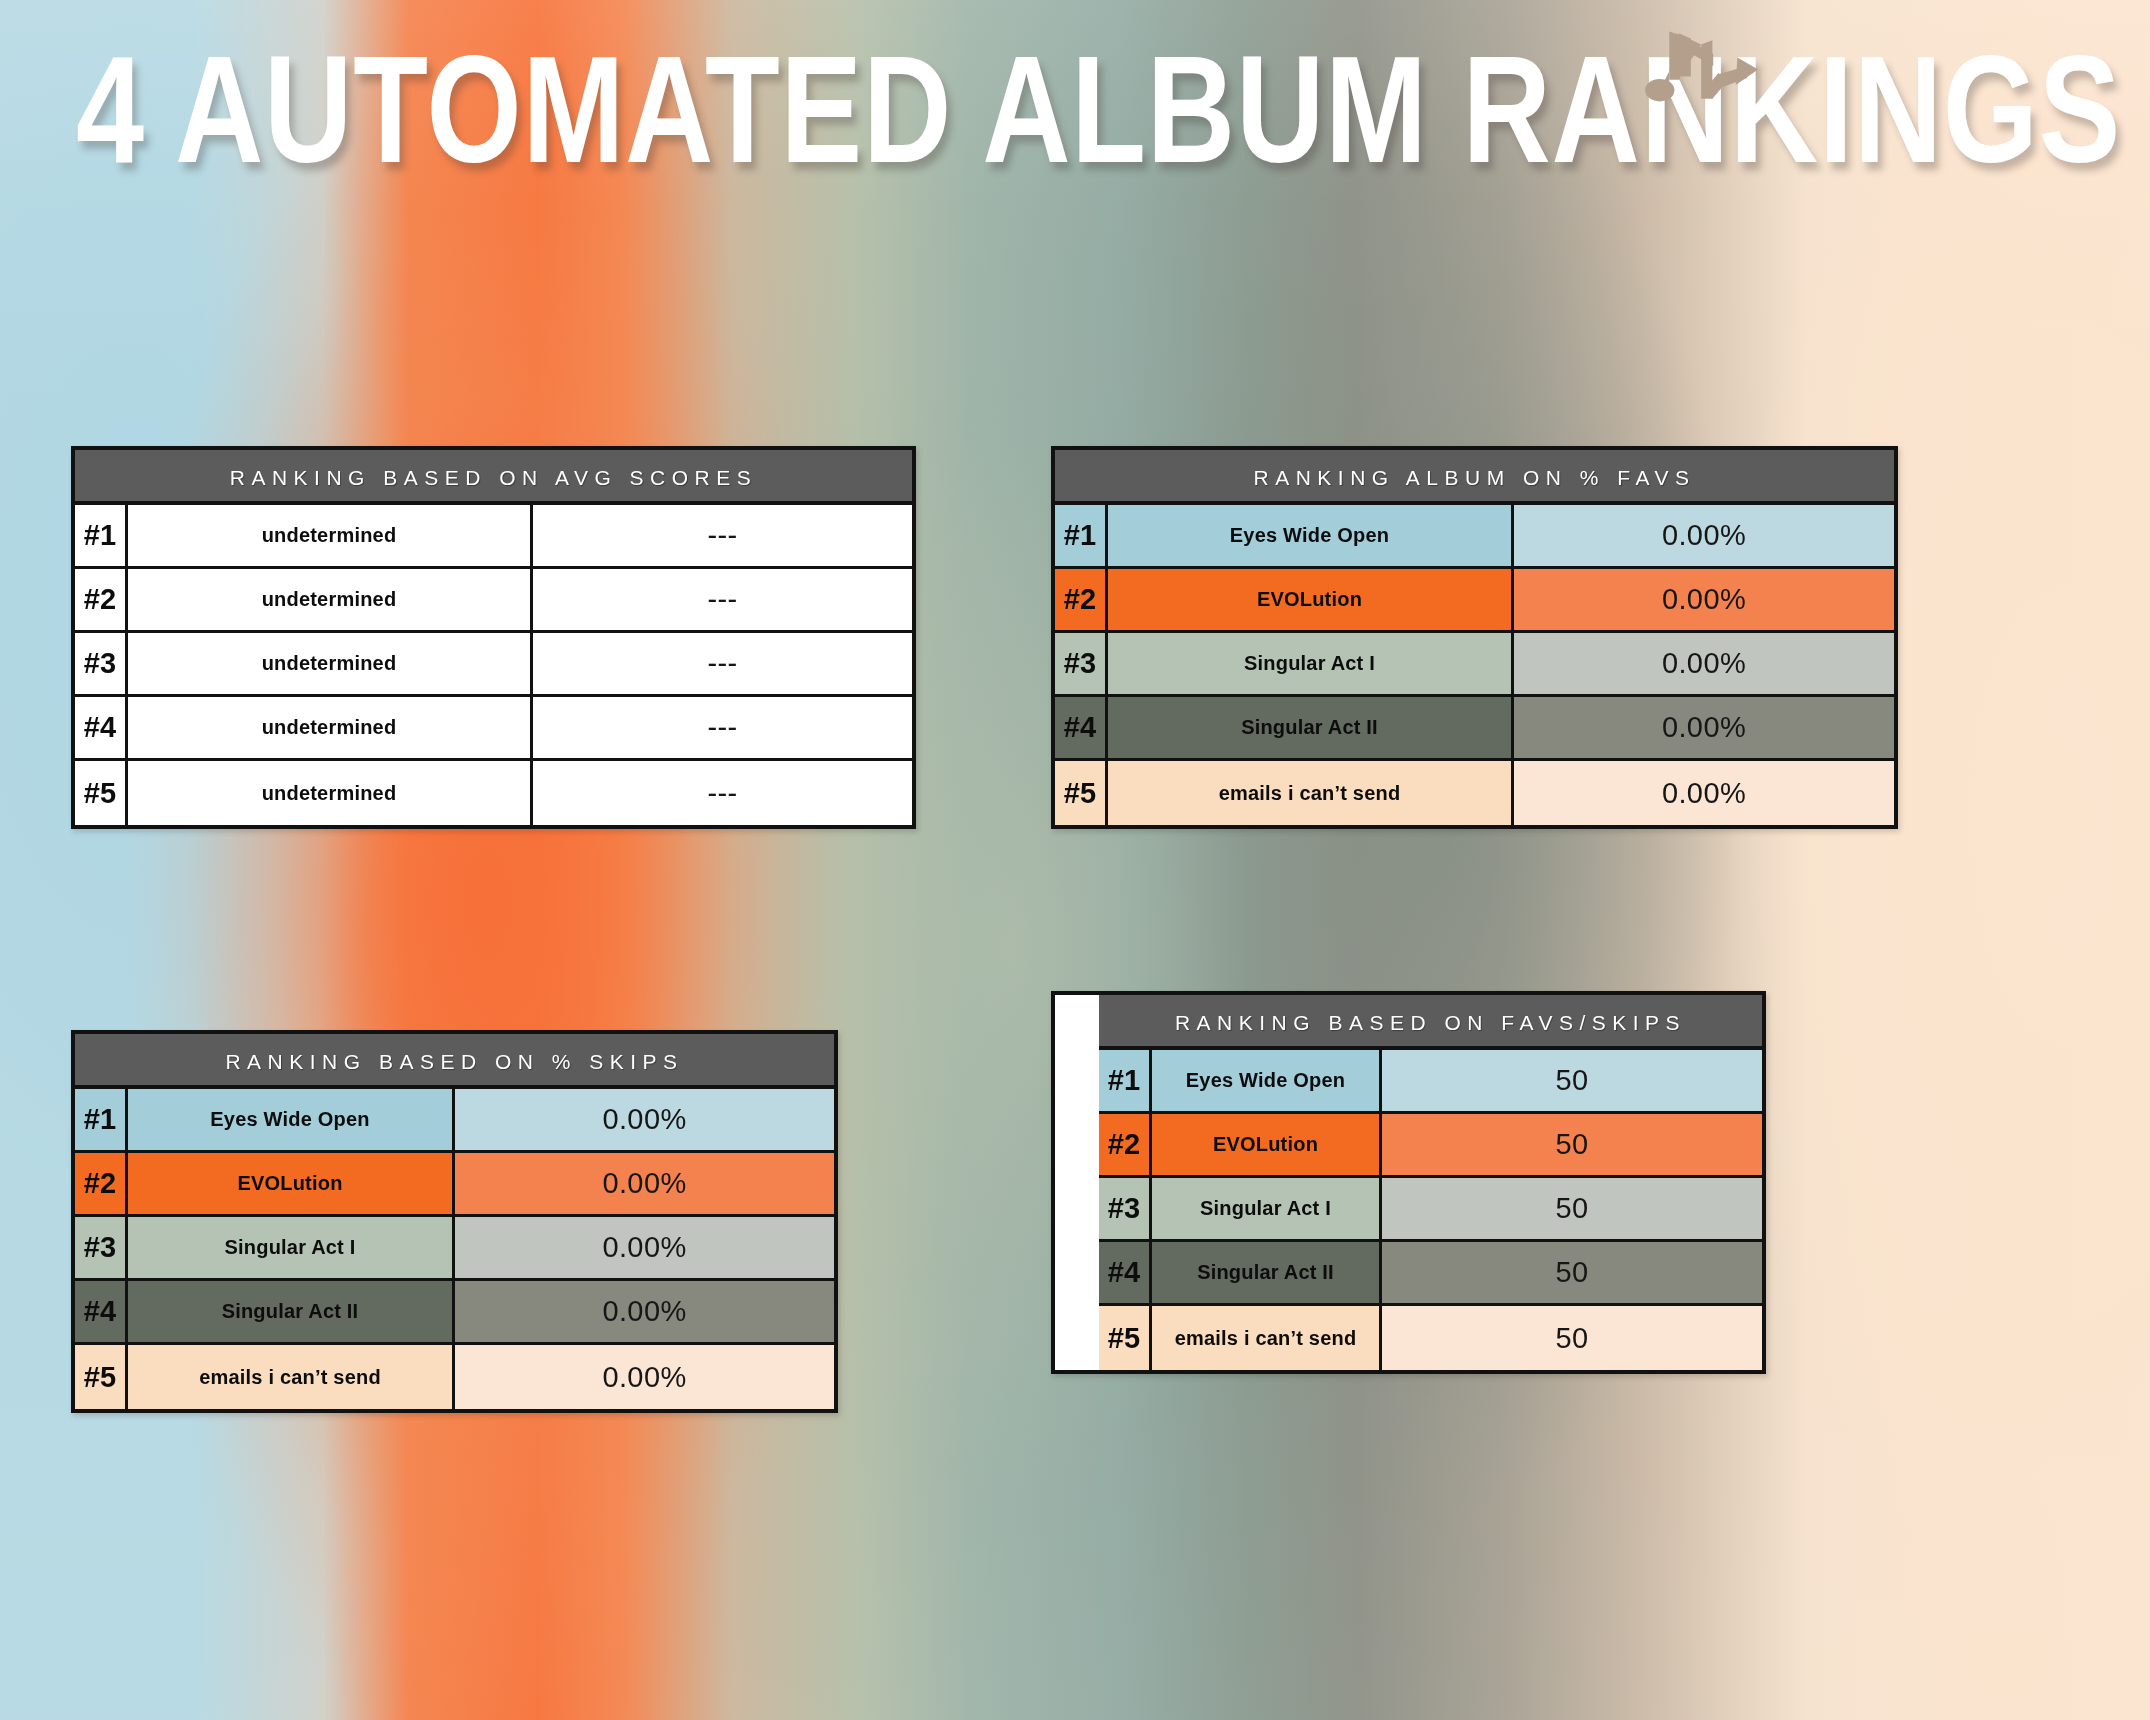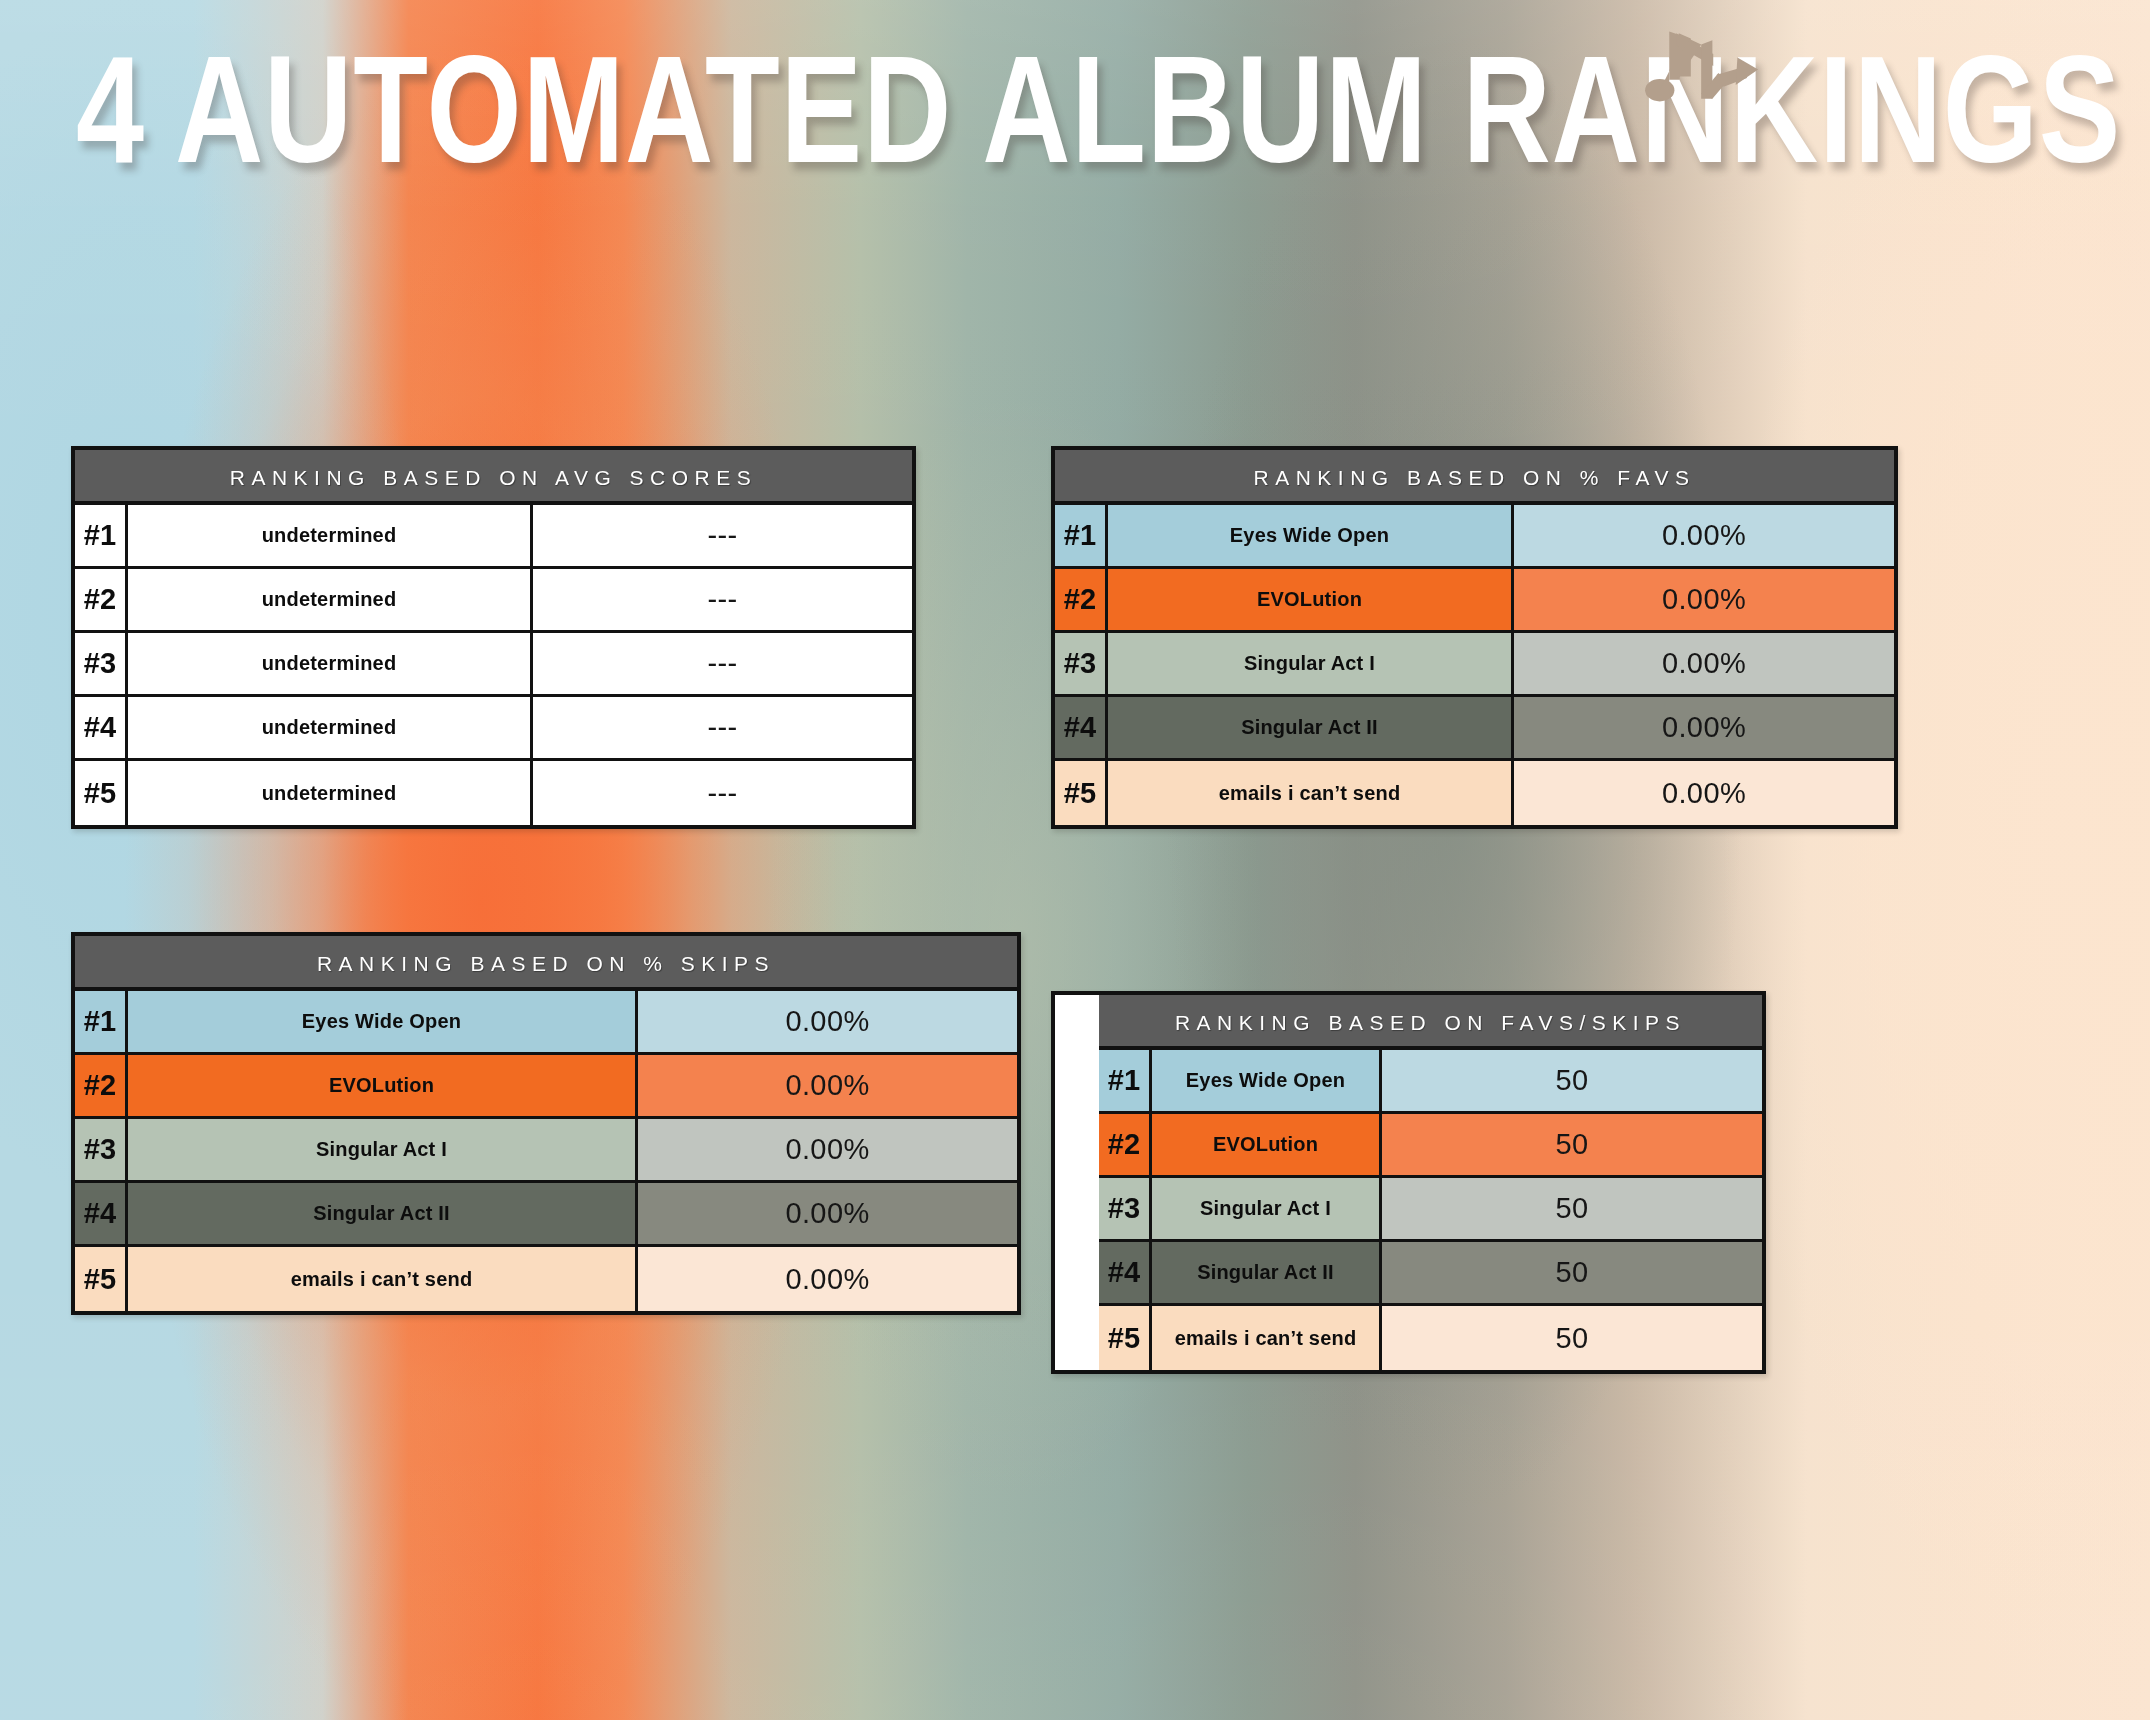--- a/index.html
+++ b/index.html
@@ -141,21 +141,21 @@
     flex:0 0 auto;
     display:flex; align-items:center; justify-content:center;
     font-size:29px; font-weight:normal; color:#161616;
     font-family:"Liberation Sans Narrow","Liberation Sans", sans-serif;
     letter-spacing:0.4px;
   }
 
   
   #tbl-avg-scores  { left:71px;  top:446px;  width:845px; }
   #tbl-pct-favs    { left:1051px;top:446px;  width:847px; }
-  #tbl-pct-skips   { left:71px;  top:932px; width:950px; }
+  #tbl-pct-skips   { left:71px;  top:1030px; width:767px; }
   #tbl-favs-skips  { left:1051px;top:991px; width:715px;padding-left:44px; }
 
   #tbl-avg-scores  .c-rank { flex:0 0 53px; }
   #tbl-avg-scores  .c-val  { flex:0 0 379px; }
   #tbl-pct-favs    .c-rank { flex:0 0 53px; }
   #tbl-pct-favs    .c-val  { flex:0 0 380px; }
   #tbl-pct-skips   .c-rank { flex:0 0 53px; }
   #tbl-pct-skips   .c-val  { flex:0 0 379px; }
   #tbl-favs-skips  .c-rank { flex:0 0 53px; }
   #tbl-favs-skips  .c-val  { flex:0 0 380px;text-align:center; }
@@ -238,21 +238,21 @@
     </div>
     <div class="row th-blank">
       <div class="c-rank">#5</div>
       <div class="c-name">undetermined</div>
       <div class="c-val">---</div>
     </div>
   </div>
 </div>
 
 <div class="tbl" id="tbl-pct-favs">
-  <div class="tbl-head">RANKING BASED ON % FAVS</div>
+  <div class="tbl-head">RANKING ALBUM ON % FAVS</div>
   <div class="tbl-body">
     <div class="row th-blue">
       <div class="c-rank">#1</div>
       <div class="c-name">Eyes Wide Open</div>
       <div class="c-val">0.00%</div>
     </div>
     <div class="row th-orange">
       <div class="c-rank">#2</div>
       <div class="c-name">EVOLution</div>
       <div class="c-val">0.00%</div>

